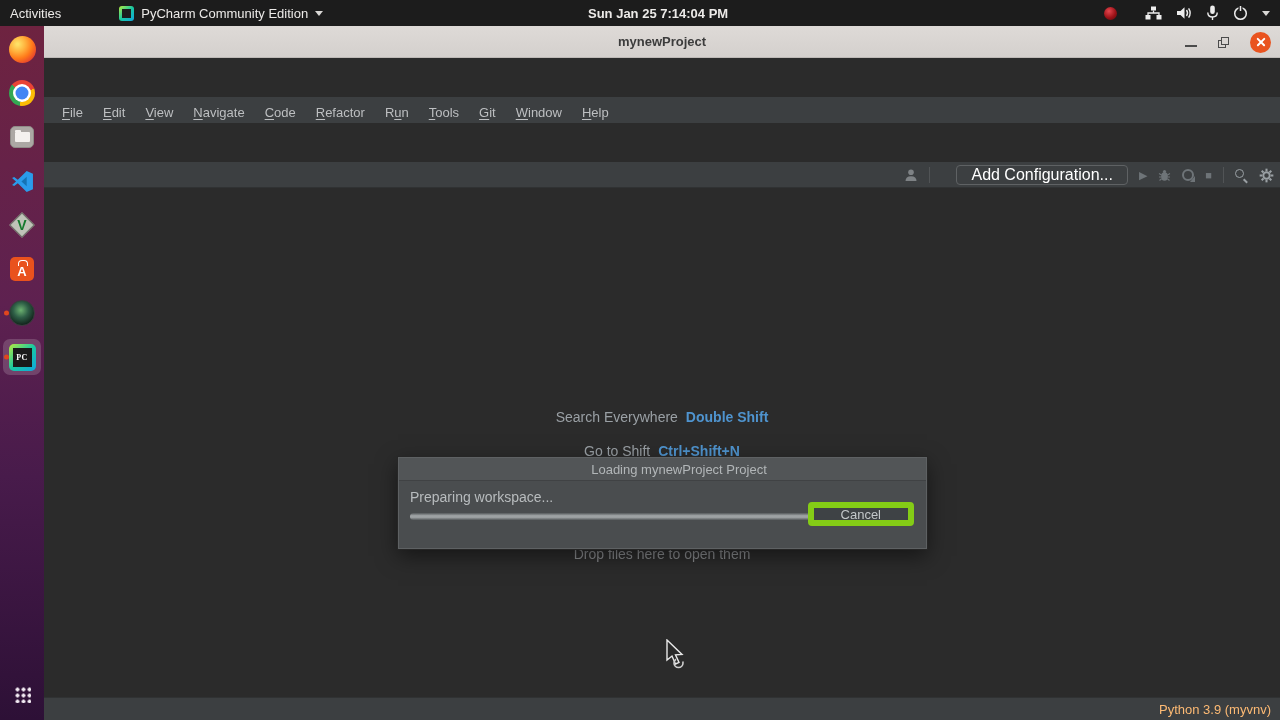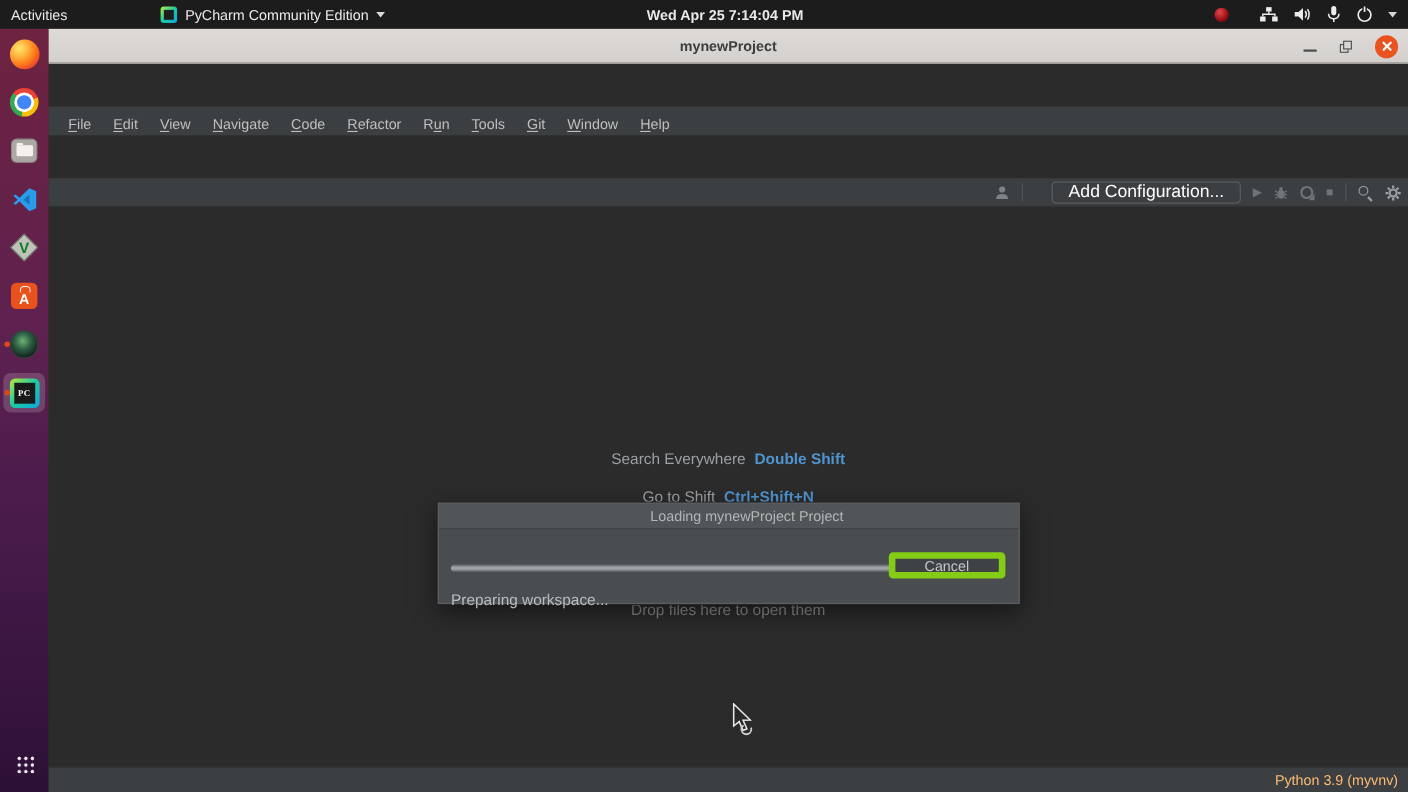--- a/index.html
+++ b/index.html
@@ -2,21 +2,21 @@
 <html><head>
 <meta charset="utf-8">
 <style>
   * { margin:0; padding:0; box-sizing:border-box; }
   html,body { width:1280px; height:720px; overflow:hidden; }
   body { font-family:"Liberation Sans", sans-serif; background:#2b2b2b; position:relative; }
 
   
   .topbar { position:absolute; left:0; top:0; width:1280px; height:26px; background:#1c1c1c; color:#eceae8; font-size:13px; display:flex; align-items:center; z-index:20; }
   .activities { padding:0 12px 0 10px; height:26px; display:flex; align-items:center; cursor:pointer; }
-  .taskbar-app { margin-left:73px; display:flex; align-items:center; gap:7px; height:26px; cursor:pointer; }
+  .taskbar-app { margin-left:46px; display:flex; align-items:center; gap:7px; height:26px; cursor:pointer; }
   .app-mini-icon { width:15px; height:15px; border-radius:3px; background:linear-gradient(135deg,#b7eb3e 0%,#19c9a2 50%,#0fa7e0 100%); display:flex; align-items:center; justify-content:center; }
   .app-mini-icon span { width:9px; height:9px; background:#1d1d1d; display:block; }
   .caret-down { width:0; height:0; border-left:4px solid transparent; border-right:4px solid transparent; border-top:5px solid #d9d7d5; }
   .clock { position:absolute; left:588px; top:0; height:26px; display:flex; align-items:center; font-weight:600; }
   .tray { position:absolute; right:10px; top:0; height:26px; display:flex; align-items:center; gap:14px; }
   .rec-dot { width:13px; height:13px; border-radius:50%; background:radial-gradient(circle at 38% 32%, #e4464e 0%, #9c1218 55%, #55090d 100%); margin-right:14px; }
   .tray svg { display:block; }
 
   
   .dock { position:absolute; left:0; top:26px; width:44px; height:694px; background:linear-gradient(180deg,#6e2340 0%,#5e2150 40%,#481b4b 65%,#2d1036 100%); display:flex; flex-direction:column; align-items:center; padding-top:5px; gap:8px; z-index:15; }
@@ -73,42 +73,42 @@
 
   .editor { flex:1; background:#2b2b2b; position:relative; }
   .hint-line { position:absolute; left:50%; transform:translateX(-50%); white-space:nowrap; font-size:14px; color:#9aa0a5; }
   .hint-line .sc { color:#4f94cf; font-weight:600; margin-left:8px; }
   .drop-hint { position:absolute; left:50%; transform:translateX(-50%); white-space:nowrap; font-size:14px; color:#87898c; }
 
   
   .dialog { position:absolute; left:354px; top:230px; width:529px; height:92px; background:#4a4d4f; border:1px solid #5e6163; box-shadow:0 0 0 1px #262626, 0 7px 20px rgba(0,0,0,.5); z-index:5; }
   .dlg-titlebar { height:23px; background:#525557; border-bottom:1px solid #404244; display:flex; align-items:center; justify-content:center; color:#b2b6b8; font-size:13px;padding-left:33px; }
   .dlg-body { position:relative; height:67px; }
-  .dlg-message { position:absolute; left:11px; top:8px; font-size:14px; color:#b8bcbe;margin-top:48px; }
+  .dlg-message { position:absolute; left:11px; top:8px; font-size:14px; color:#b8bcbe; }
   .dlg-progress { position:absolute; left:11px; top:32px; width:422px; height:7px; border-radius:4px; background:linear-gradient(180deg,#55595b 0%,#9ea2a4 38%,#9ea2a4 62%,#55595b 100%); }
   .dlg-cancel { position:absolute; right:12px; top:21px; height:24px; padding:0 27px; background:#3e4245; border:6px solid #84cc16; border-radius:4px; color:#c3c7c9; font-size:13px; display:flex; align-items:center; cursor:pointer; }
 
   .statusbar { height:23px; background:#3c3f41; border-top:1px solid #303233; display:flex; align-items:center; justify-content:flex-end; padding-right:9px; }
   .statusbar .interp { color:#fdba74; font-size:13px; cursor:pointer; }
 
   .cursor { position:absolute; left:621px; top:412px; z-index:9; pointer-events:none; }
 </style>
 </head>
 <body>
 
 <div class="topbar">
   <div class="activities">Activities</div>
   <div class="taskbar-app">
     <span class="app-mini-icon">
         <span></span>
       </span>
     <span>PyCharm Community Edition</span>
     <span class="caret-down"></span>
   </div>
-  <div class="clock">Wed Apr 25  7:14:04 PM</div>
+  <div class="clock">Sun Jan 25  7:14:04 PM</div>
   <div class="tray">
     <span class="rec-dot"></span>
     <svg width="17" height="14" viewBox="0 0 17 14">
       <rect x="6" y="0.5" width="5" height="4" fill="#ececec"></rect>
       <rect x="0.5" y="9" width="5" height="4.5" fill="#ececec"></rect>
       <rect x="11.5" y="9" width="5" height="4.5" fill="#ececec"></rect>
       <path d="M8.5 4.5 V7 M3 9 V7 H14 V9" stroke="#ececec" stroke-width="1.3" fill="none"></path>
     </svg>
     <svg width="16" height="14" viewBox="0 0 16 14">
       <path d="M1 5 H4.5 L8.5 1.2 V12.8 L4.5 9 H1 Z" fill="#ececec"></path>

